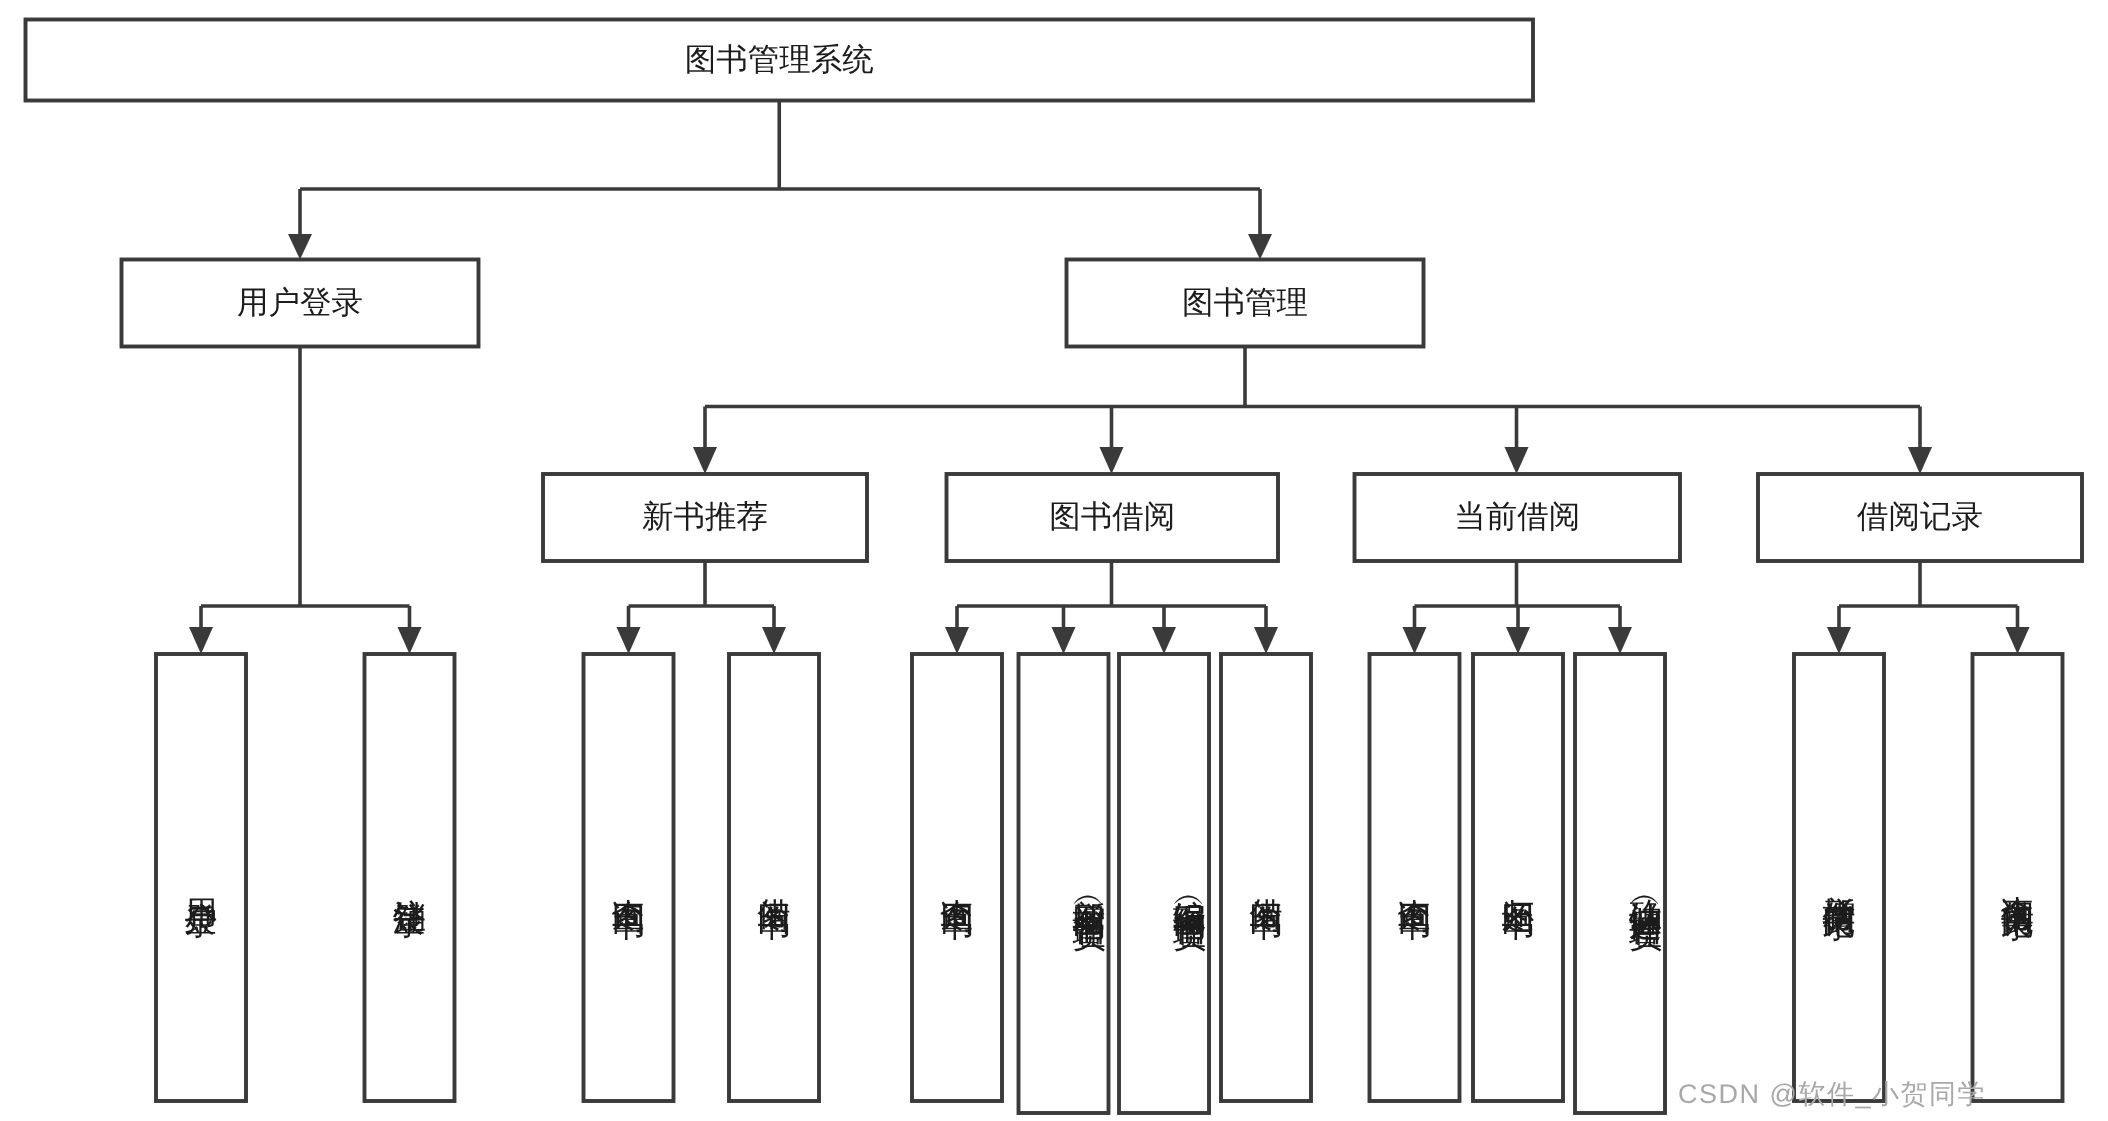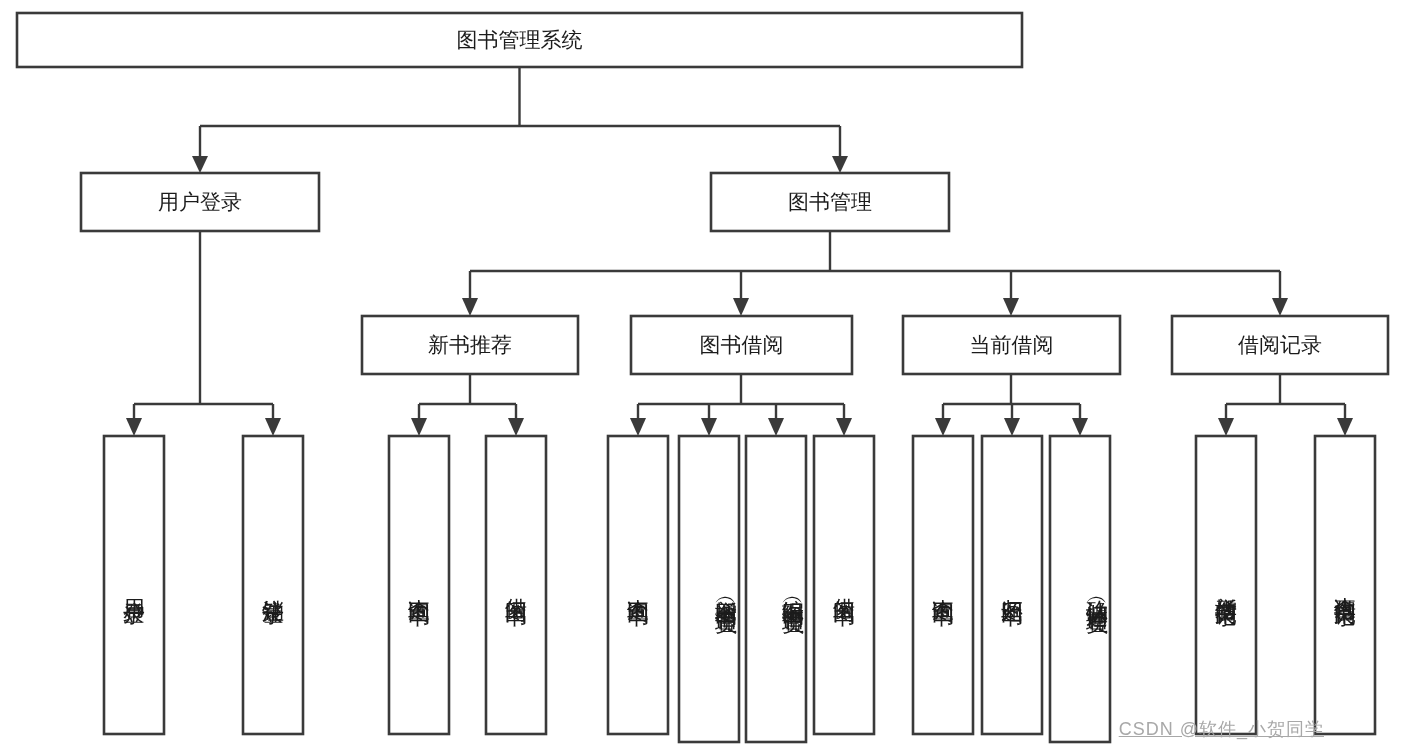--- a/index.html
+++ b/index.html
@@ -65,21 +65,20 @@
   }
   .watermark {
     position: absolute;
     right: 12px;
     bottom: 6px;
     font-family: "Liberation Sans", "DejaVu Sans", sans-serif;
     font-size: 18px;
     color: #a8a8a8;
     letter-spacing: 1px;
     white-space: nowrap;
-    text-decoration: underline;
   }
 </style>
 </head>
 <body>
 
 <div id="diagram-root">
 
   <svg class="flow" viewBox="0 0 1405 747">
     <defs>
       <marker id="arrow" viewBox="0 0 12 14" refX="1" refY="7" markerWidth="12" markerHeight="14" orient="auto-start-reverse" markerUnits="userSpaceOnUse">

